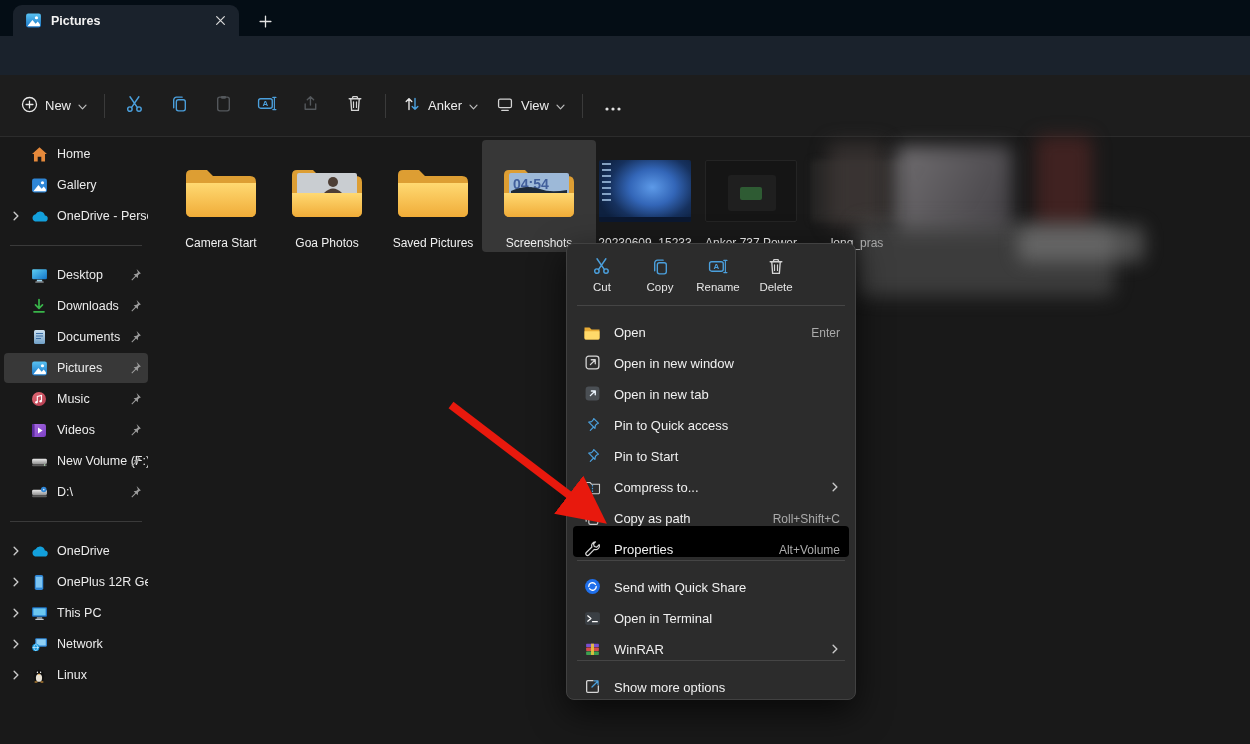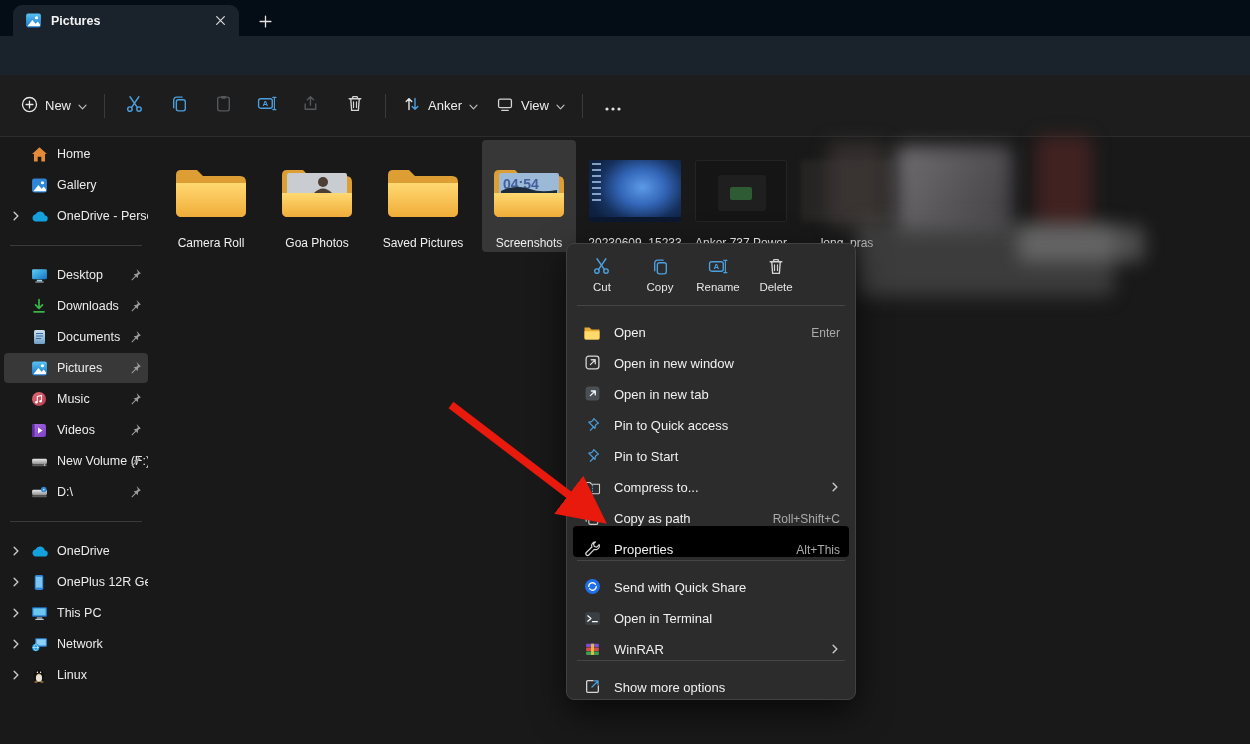--- a/index.html
+++ b/index.html
@@ -29,21 +29,21 @@
   
   .sidebar{position:absolute;left:0;top:130px;width:152px;bottom:16px;padding-top:8px;box-sizing:border-box}
   .side-item{height:30px;margin:1px 4px;border-radius:4px;display:flex;align-items:center;font-size:12.5px;color:#ececec;position:relative}
   .side-item.selected{background:#383838}
   .side-chev{width:24px;display:flex;justify-content:center;flex:none}
   .side-ic{width:22px;display:flex;justify-content:center;flex:none}
   .side-label{margin-left:7px;white-space:nowrap;overflow:hidden;flex:1}
   .side-pin{position:absolute;right:6px;top:8px;display:flex}
   .side-div{height:1px;background:#3a3a3a;margin:14px 10px}
   
-  .tile{position:absolute;width:94px;height:112px;display:flex;flex-direction:column;align-items:center;border-radius:4px;z-index:1}
+  .tile{position:absolute;width:114px;height:112px;display:flex;flex-direction:column;align-items:center;border-radius:4px;z-index:1}
   .tile.selected{background:#373737}
   .tile-art{height:86px;margin-top:8px;display:flex;align-items:center;justify-content:center}
   .tile-label{font-size:12px;color:#f0f0f0;max-width:102px;white-space:nowrap;overflow:hidden;margin-top:2px}
   .thumb{width:92px;height:62px;border-radius:2px;position:relative;overflow:hidden}
   .thumb-desktop{background:radial-gradient(ellipse 62% 72% at 58% 44%,#5d9ae8 0%,#3366b8 40%,#16315e 75%,#0e2140 100%)}
   .thumb-desktop .dicons{position:absolute;left:3px;top:3px;width:9px;height:42px;
       background:repeating-linear-gradient(#a9c9ea 0 2px,transparent 2px 6px);opacity:.75}
   .thumb-desktop .dtask{position:absolute;left:0;right:0;bottom:0;height:5px;background:#0b1830}
   .thumb-dark{background:#151515;border:1px solid #242424;box-sizing:border-box}
   .thumb-dark .glow{position:absolute;left:34px;top:26px;width:22px;height:13px;background:#2e5b33;border-radius:2px}
@@ -509,21 +509,21 @@
             <defs>
               <linearGradient id="fg" x1="0" y1="0" x2="0" y2="1">
                 <stop offset="0" stop-color="#ffd972"></stop>
                 <stop offset="1" stop-color="#f0ac38"></stop>
               </linearGradient>
             </defs>
             <path d="M6 16 q0-5 5-5 h16 l6 6 h37 q6 0 6 6 v29 q0 6-6 6 H12 q-6 0-6-6 z" fill="#dd9e33"></path>
             <path d="M6 24 h70 v28 q0 6 -6 6 H12 q-6 0 -6 -6 z" fill="url(#fg)"></path>
           </svg></span>
       </div>
-     <div class="tile-label">Camera Roll</div>
+     <div class="tile-label">Camera Start</div>
     </div>
     <div class="tile " style="left:270px;top:140px">
      <div class="tile-art">
         <span><svg width="82" height="64" viewBox="0 0 82 60">
             <defs>
               <linearGradient id="fg" x1="0" y1="0" x2="0" y2="1">
                 <stop offset="0" stop-color="#ffd972"></stop>
                 <stop offset="1" stop-color="#f0ac38"></stop>
               </linearGradient>
             </defs>
@@ -708,21 +708,21 @@
         <span class="lbl">Copy as path</span>
         <span class="sc">Roll+Shift+C</span>
         </div>
     <div class="ctx-item hl">
         <span class="ic">
         <svg width="17" height="17" viewBox="0 0 16 16">
           <path d="M10.8 1.8 a3.6 3.6 0 0 0 -3.4 4.8 L2.2 11.8 a1.6 1.6 0 0 0 2.3 2.3 L9.7 8.9 a3.6 3.6 0 0 0 4.6 -4.5 L12 6.7 L9.6 6.1 L9 3.7 Z" stroke="#d8d8d8" stroke-width="1.1" fill="none" stroke-linejoin="round"></path>
         </svg>
       </span>
         <span class="lbl">Properties</span>
-        <span class="sc">Alt+This</span>
+        <span class="sc">Alt+Volume</span>
         </div>
     <div class="ctx-sep"></div>
     <div class="ctx-item ">
         <span class="ic">
         <svg width="17" height="17" viewBox="0 0 16 16">
           <circle cx="8" cy="8" r="7" fill="#1f6feb"></circle>
           <path d="M4.5 8 a3.5 3.5 0 0 1 6.3 -2.1 M11.5 8 a3.5 3.5 0 0 1 -6.3 2.1" stroke="#fff" stroke-width="1.2" fill="none" stroke-linecap="round"></path>
         </svg>
       </span>
         <span class="lbl">Send with Quick Share</span>

